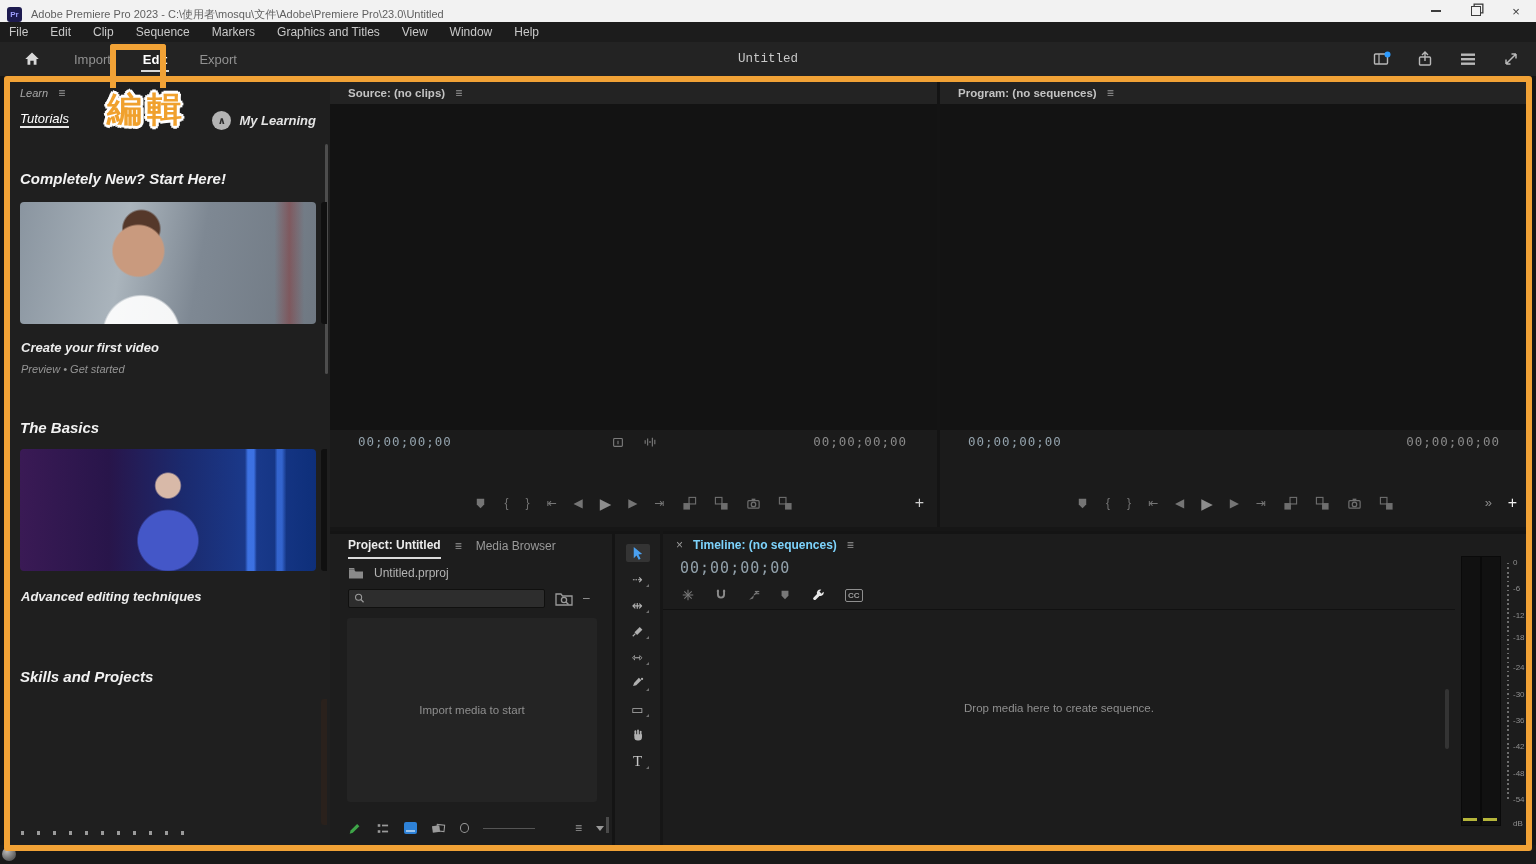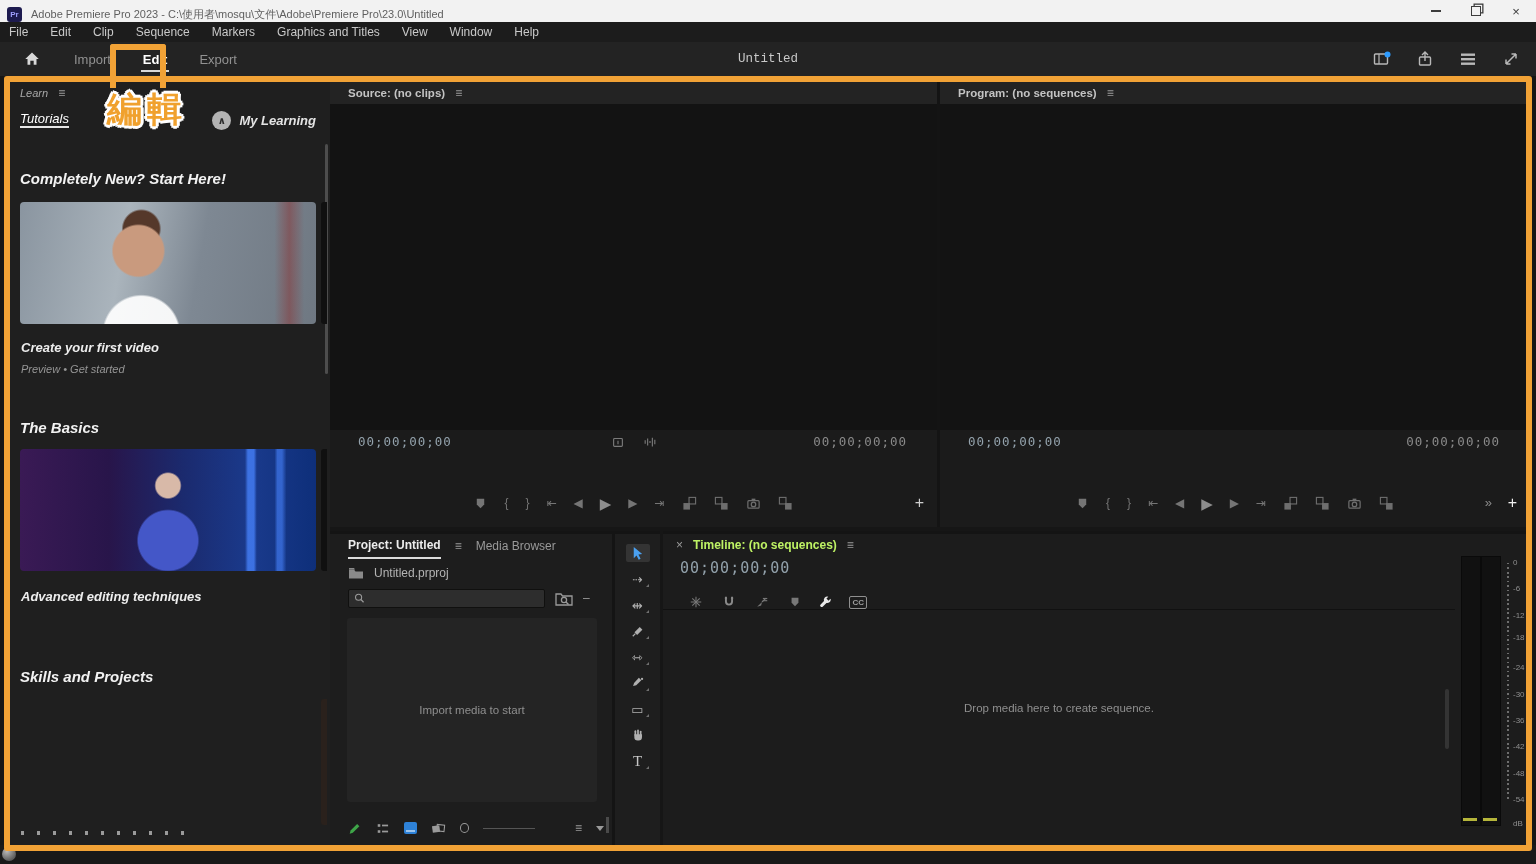--- a/index.html
+++ b/index.html
@@ -119,24 +119,24 @@
   #tools{left:615px;top:531px;width:45px;height:314px;background:#1e1e1e;border-top:3px solid #141414;display:flex;flex-direction:column;align-items:center;padding-top:10px;gap:8px;box-sizing:border-box;}
   .tool{width:24px;height:18px;display:flex;align-items:center;justify-content:center;color:#b0b0b0;font-size:13px;position:relative;}
   .tool.flyout::after{content:"";position:absolute;right:1px;bottom:1px;border-left:3px solid transparent;border-bottom:3px solid #6f6f6f;}
   .tool.active{background:#343434;border-radius:2px;}
   .tool.type-t{font-family:"Liberation Serif","DejaVu Serif",serif;font-size:15px;color:#c6c6c6;}
 
   
   #timeline{left:663px;top:531px;width:792px;height:314px;background:#1c1c1c;border-top:3px solid #141414;border-right:3px solid #141414;}
   #tl-header{left:0;top:0;right:0;height:22px;display:flex;align-items:center;gap:10px;padding-left:13px;}
   #tl-close{font-size:12px;color:#9a9a9a;}
-  #tl-title{font-size:12px;color:#bef264;font-weight:bold;}
+  #tl-title{font-size:12px;color:#7dd3fc;font-weight:bold;}
   #tl-tc{left:17px;top:25px;font-size:15px;color:#93A2AC;letter-spacing:1px;}
   #tl-toolbar{left:0;top:49px;height:22px;display:flex;align-items:center;}
-  #tl-toolbar .ticon{position:absolute;top:8px;height:22px;display:flex;align-items:center;justify-content:flex-end;width:22px;}
+  #tl-toolbar .ticon{position:absolute;top:1px;height:22px;display:flex;align-items:center;justify-content:flex-start;width:22px;}
   #cc-btn{border:1px solid #8f8f8f;border-radius:2px;font-size:8px;color:#9f9f9f;padding:1px 2px;font-weight:bold;}
   #tl-sep{left:0;right:0;top:75px;height:1px;background:#111;}
   #tl-empty{left:0;right:0;top:168px;text-align:center;font-size:11.5px;color:#8f8f8f;}
   #tl-scroll-thumb{position:absolute;right:6px;top:155px;width:4px;height:60px;background:#343434;border-radius:2px;}
 
   
   #meter{left:1455px;top:531px;width:75px;height:314px;background:#1c1c1c;border-top:3px solid #141414;}
   .mbar{position:absolute;top:22px;width:18px;height:268px;background:#111;border:1px solid #0a0a0a;}
   .mdash{position:absolute;width:14px;height:2.5px;background:#b5b53a;top:284px;}
   #mticks{position:absolute;left:52px;top:29px;width:2px;height:238px;background:repeating-linear-gradient(180deg,#6e6e6e 0 1.5px,rgba(0,0,0,0) 1.5px 4.5px);}

